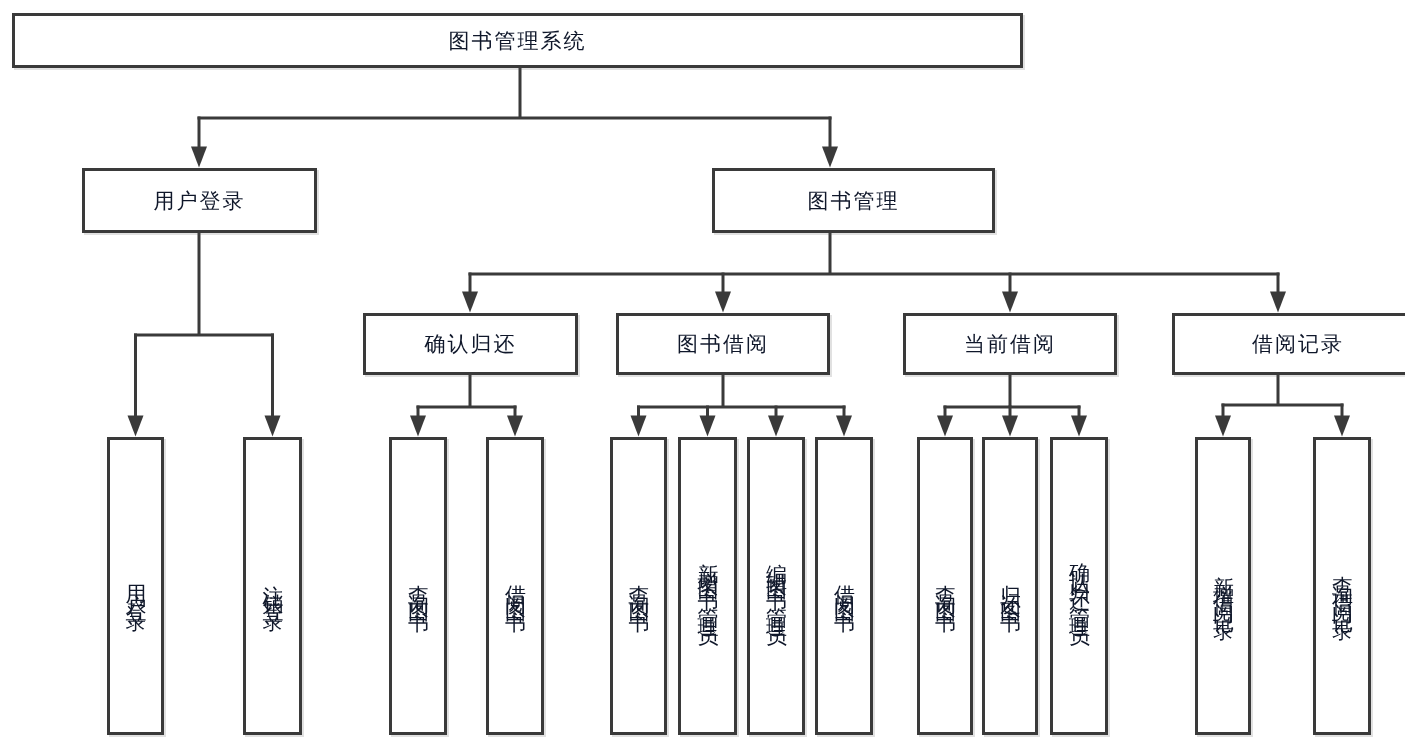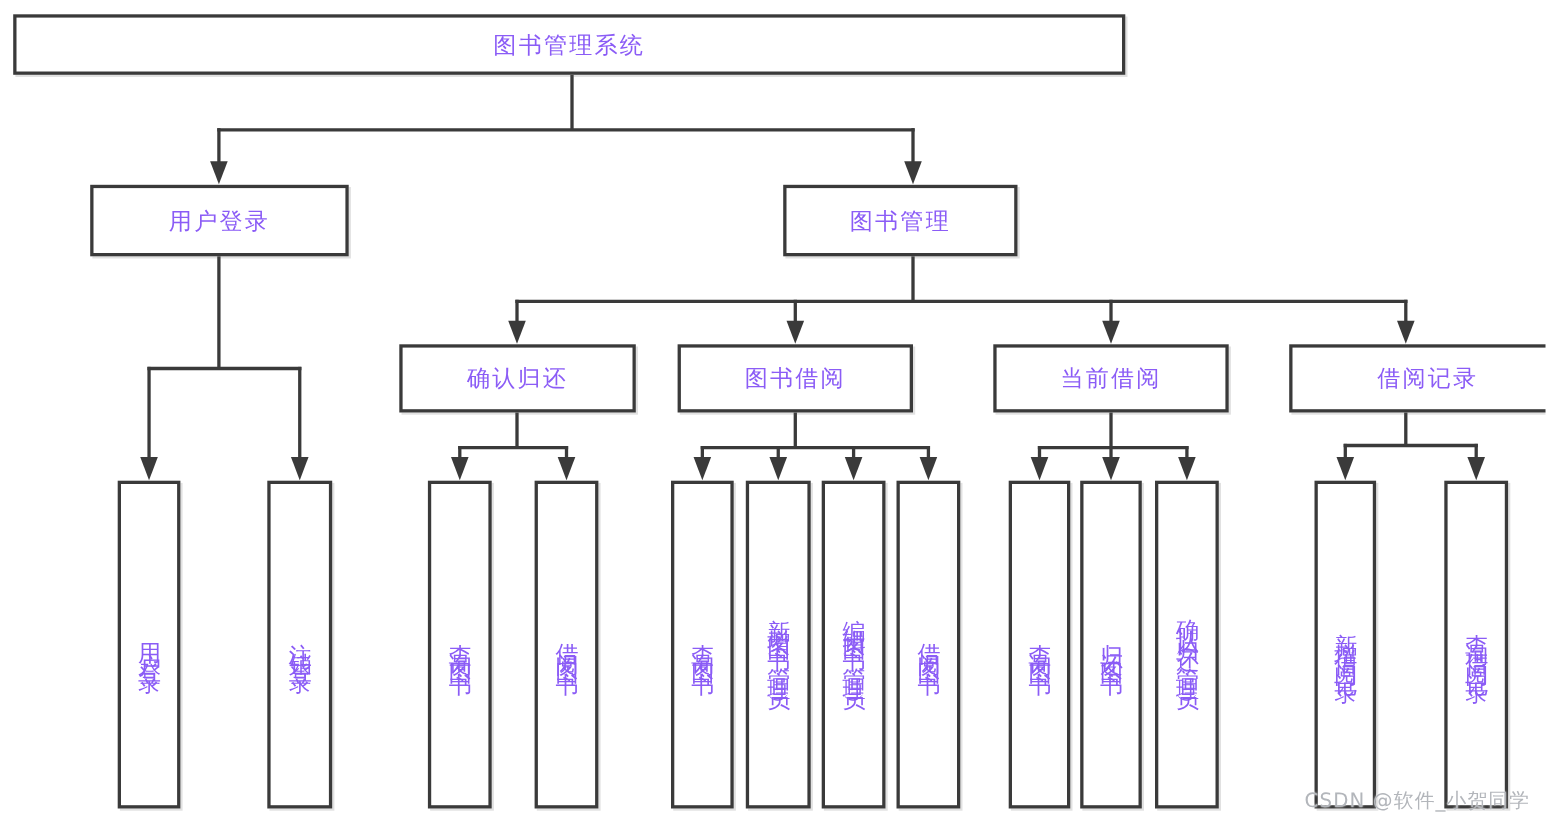--- a/index.html
+++ b/index.html
@@ -5,21 +5,21 @@
 <style>
   html,body{margin:0;padding:0;background:#ffffff;}
   body{width:1405px;height:747px;position:relative;overflow:hidden;
        font-family:"DejaVu Sans","Liberation Sans",sans-serif;}
   #canvas{position:absolute;left:0;top:0;width:1405px;height:747px;background:#ffffff;}
   #connectors{position:absolute;left:0;top:0;width:1405px;height:747px;z-index:1;}
   .node{position:absolute;box-sizing:border-box;background:#ffffff;
         border:3px solid #3a3a3a;z-index:2;
         display:flex;align-items:center;justify-content:center;
         box-shadow:2px 2px 0 rgba(90,90,90,.18);}
-  .node .lbl{color:#8b5cf6;font-size:21px;letter-spacing:2px;white-space:nowrap;}
+  .node .lbl{color:#0f172a;font-size:21px;letter-spacing:2px;white-space:nowrap;}
   .leaf .lbl{writing-mode:vertical-rl;text-orientation:mixed;
              letter-spacing:9px;font-size:21px;line-height:1;white-space:normal;}
   .watermark{position:absolute;left:1186px;top:716px;z-index:3;
              color:#b3b6bb;font-size:18px;letter-spacing:1px;white-space:nowrap;
              text-shadow:0 0 2px #ffffff;}
   svg line, svg path{stroke:#3a3a3a;stroke-width:3;fill:none;stroke-linecap:square;}
   svg polygon{fill:#3a3a3a;stroke:none;}
 </style>
 </head>
 <body>
@@ -119,21 +119,21 @@
     </g>
   </svg>
 
   <div class="node" style="left:12px;top:13px;width:1011px;height:55px">
     <span class="lbl">图书管理系统</span>
   </div>
 
   <div class="node" style="left:82px;top:168px;width:235px;height:65px">
     <span class="lbl">用户登录</span>
   </div>
-  <div class="node" style="left:712px;top:168px;width:213px;height:65px">
+  <div class="node" style="left:712px;top:168px;width:283px;height:65px">
     <span class="lbl">图书管理</span>
   </div>
 
   <div class="node" style="left:363px;top:313px;width:215px;height:62px">
     <span class="lbl">确认归还</span>
   </div>
   <div class="node" style="left:616px;top:313px;width:214px;height:62px">
     <span class="lbl">图书借阅</span>
   </div>
   <div class="node" style="left:903px;top:313px;width:214px;height:62px">
@@ -180,14 +180,13 @@
     <span class="lbl">确认归还（管理员）</span>
   </div>
 
   <div class="node leaf" style="left:1195px;top:437px;width:56px;height:298px">
     <span class="lbl">新增借阅记录</span>
   </div>
   <div class="node leaf" style="left:1313px;top:437px;width:58px;height:298px">
     <span class="lbl">查询借阅记录</span>
   </div>
 
-  <div class="watermark">CSDN @软件_小贺同学</div>
 </div>
 
 </body></html>

